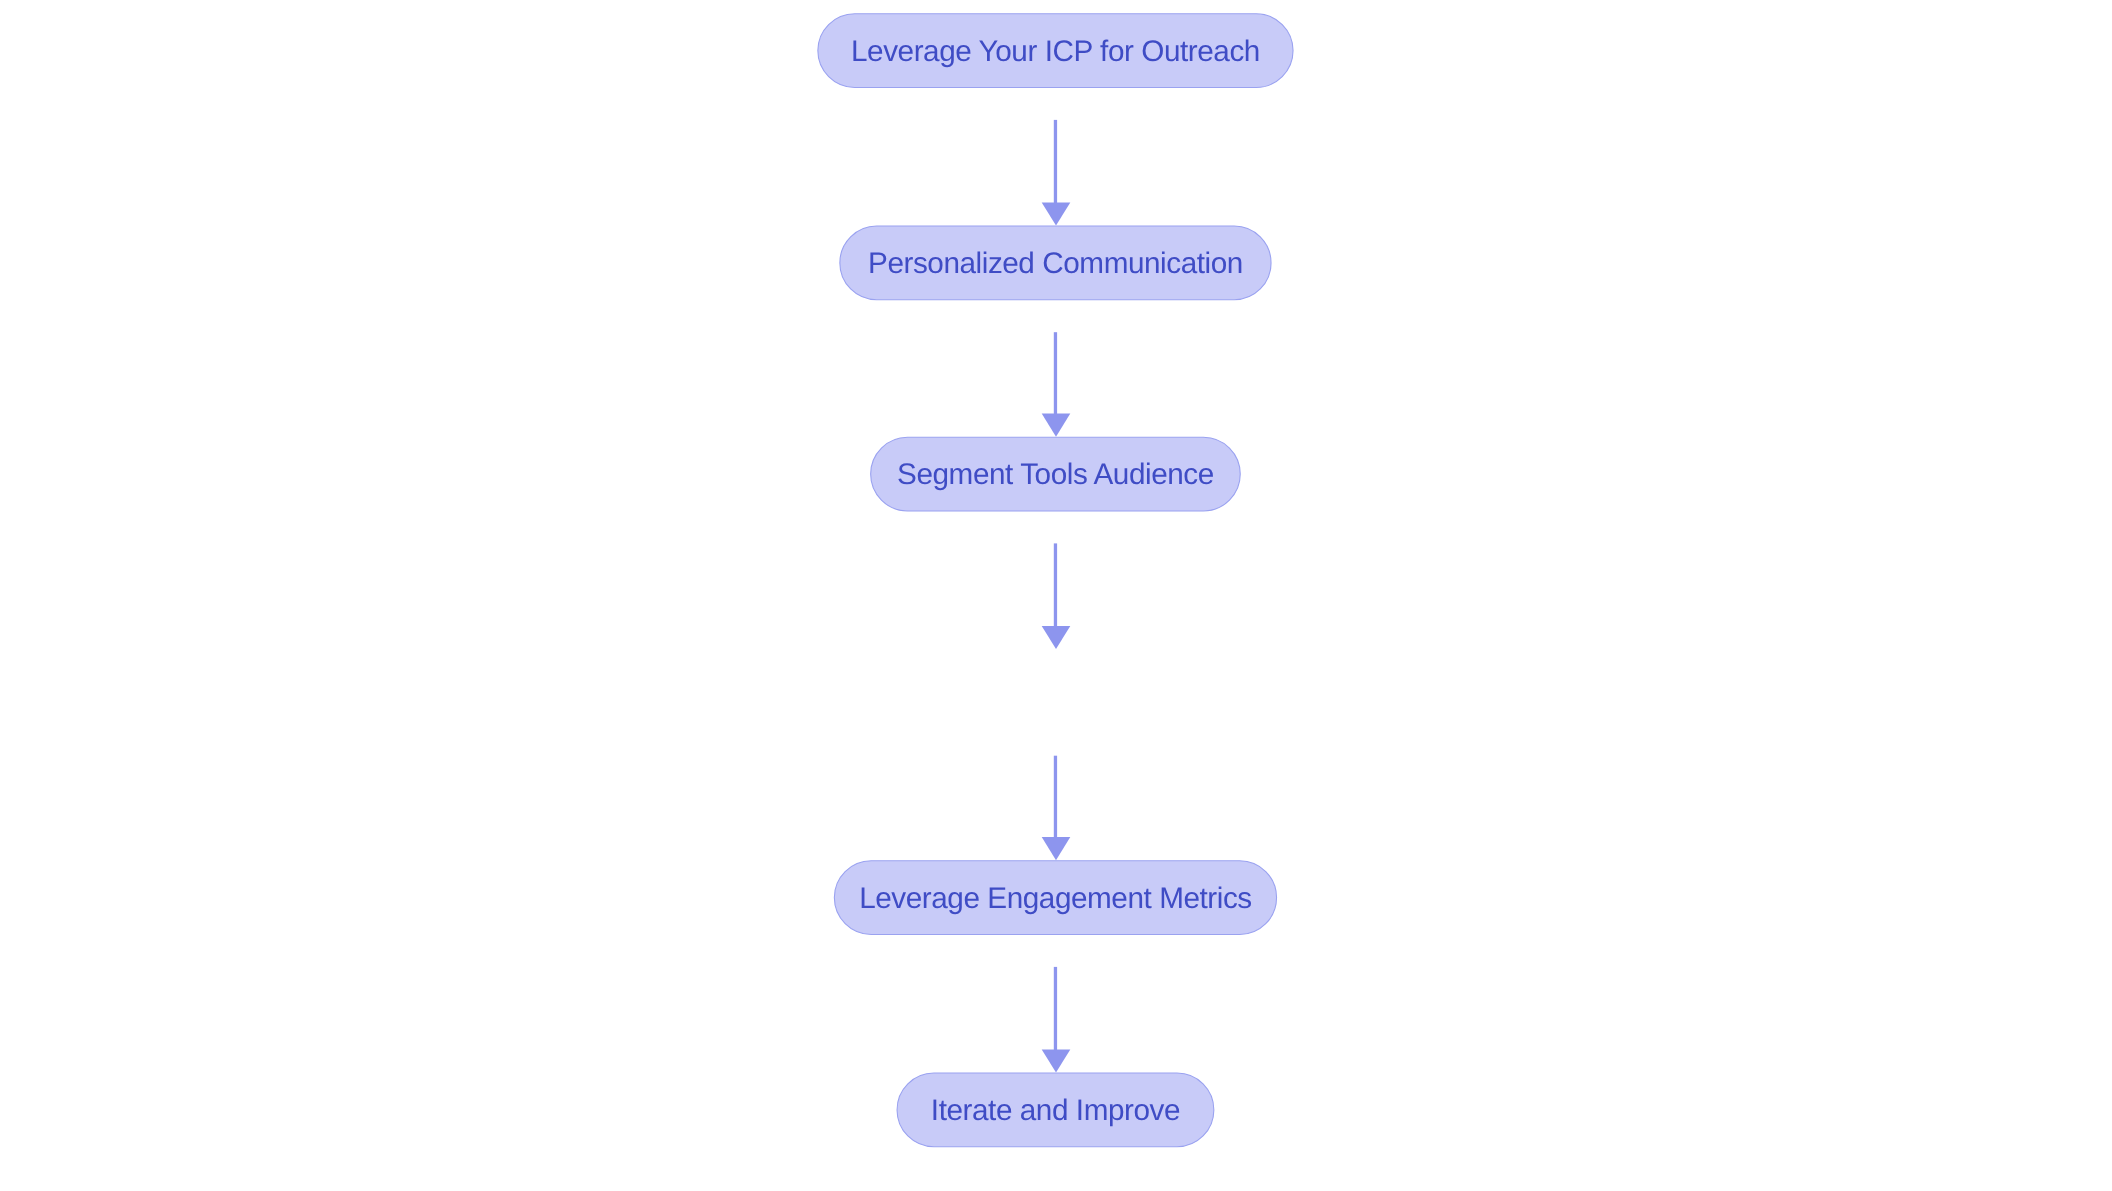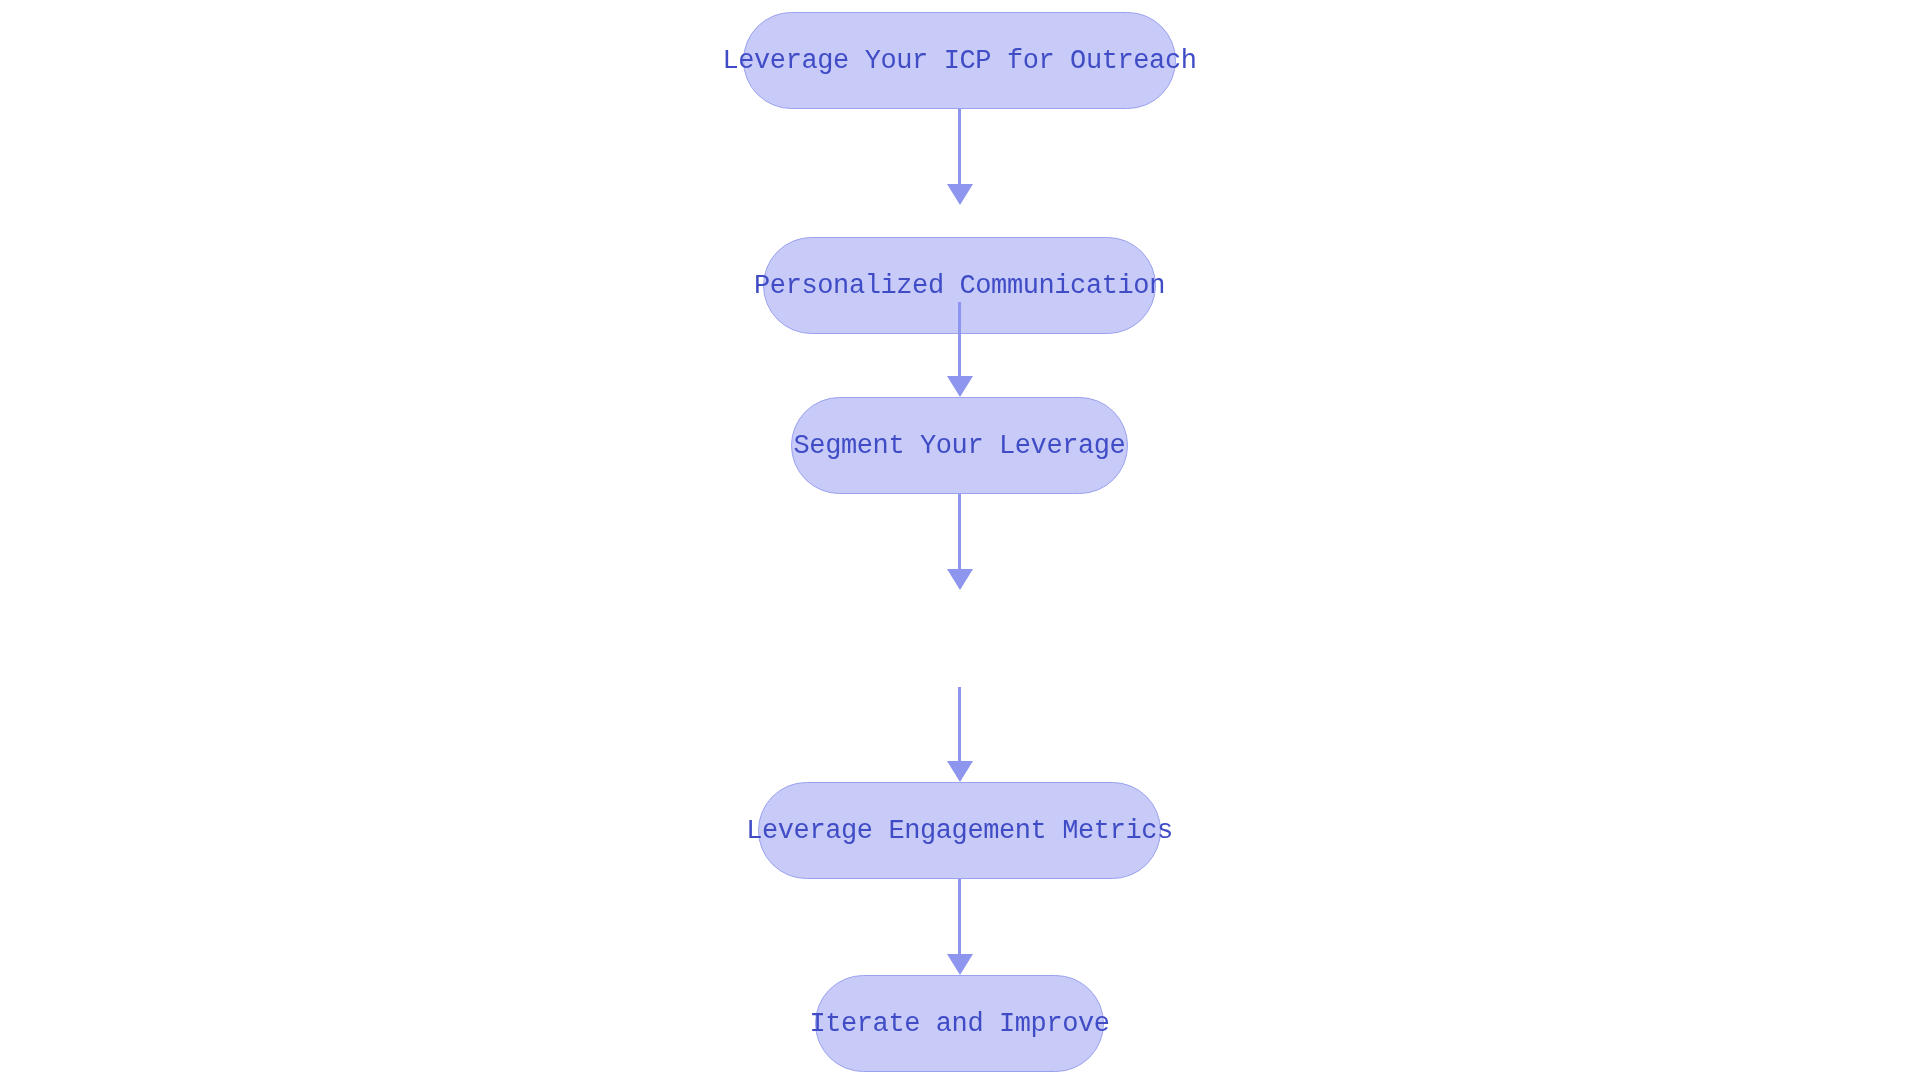--- a/index.html
+++ b/index.html
@@ -16,28 +16,27 @@
   }
   .canvas {
     position: relative;
     width: 1920px;
     height: 1083px;
     background: var(--canvas-bg);
     overflow: hidden;
   }
   .node {
     position: absolute;
-    height: 97px;
+    height: 68px;
     border-radius: 48.5px;
     background: var(--node-fill);
     border: 1.5px solid var(--node-border);
     display: flex;
     align-items: center;
     justify-content: center;
-    font-family: Liberation Mono, monospace;
   }
   .node-label {
     color: var(--node-text);
     font-size: 27px;
     letter-spacing: -0.4px;
     white-space: nowrap;
     text-align: center;
   }
   .edge {
     position: absolute;
@@ -68,31 +67,31 @@
 
   <div class="node" style="left:743px; top:12px; width:433px;">
     <span class="node-label">Leverage Your ICP for Outreach</span>
   </div>
 
   <div class="edge" style="top:109px; height:96px;">
     <div class="edge-line"></div>
     <div class="edge-head"></div>
   </div>
 
-  <div class="node" style="left:763px; top:205px; width:393px;margin-top:32px;">
+  <div class="node" style="left:763px; top:205px; width:393px;">
     <span class="node-label">Personalized Communication</span>
   </div>
 
   <div class="edge" style="top:302px; height:95px;">
     <div class="edge-line"></div>
     <div class="edge-head"></div>
   </div>
 
   <div class="node" style="left:791px; top:397px; width:337px;">
-    <span class="node-label">Segment Your Leverage</span>
+    <span class="node-label">Segment Tools Audience</span>
   </div>
 
   <div class="edge" style="top:494px; height:96px;">
     <div class="edge-line"></div>
     <div class="edge-head"></div>
   </div>
 
 
   <div class="edge" style="top:687px; height:95px;">
     <div class="edge-line"></div>

